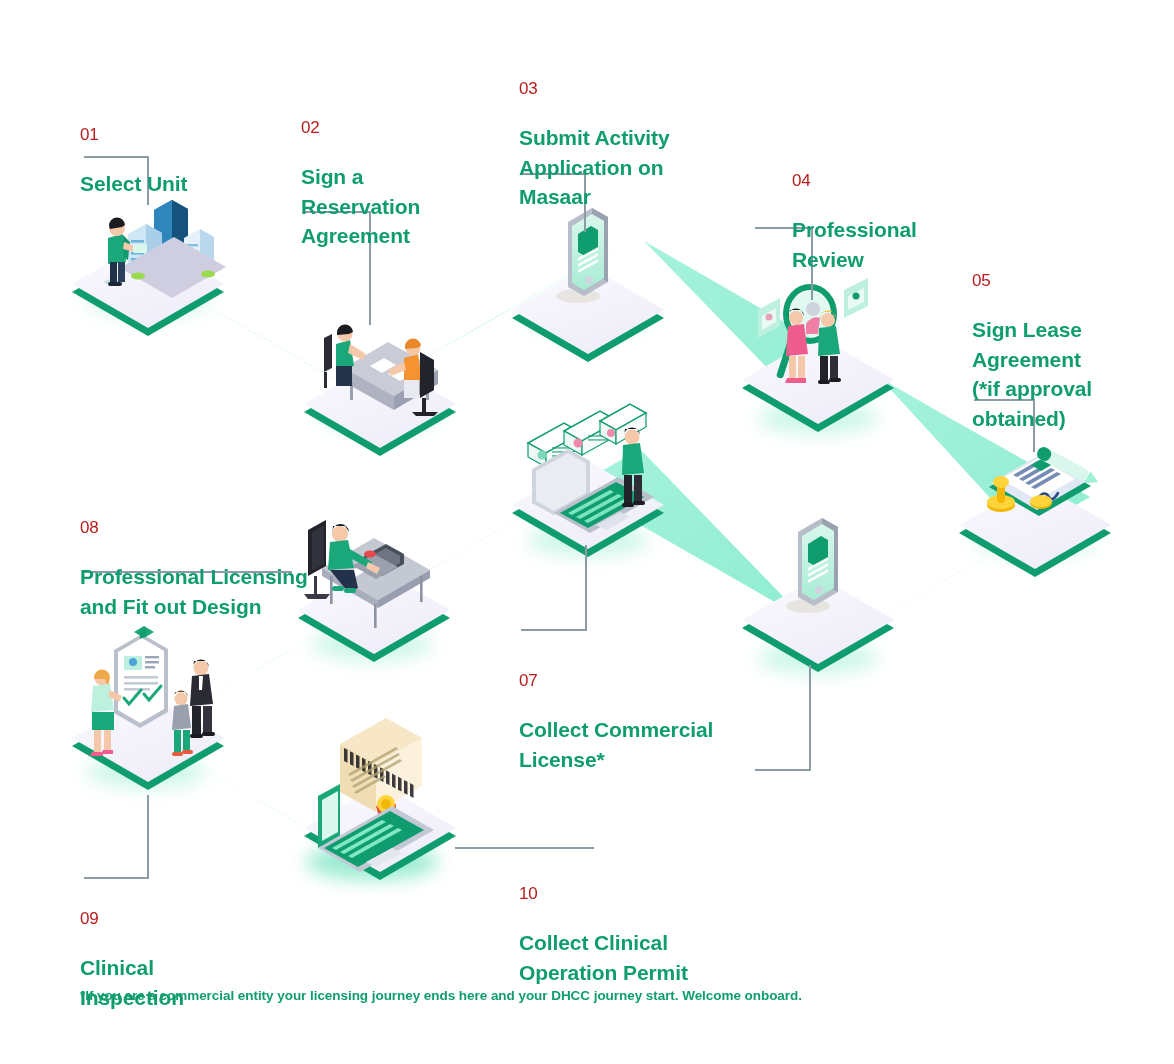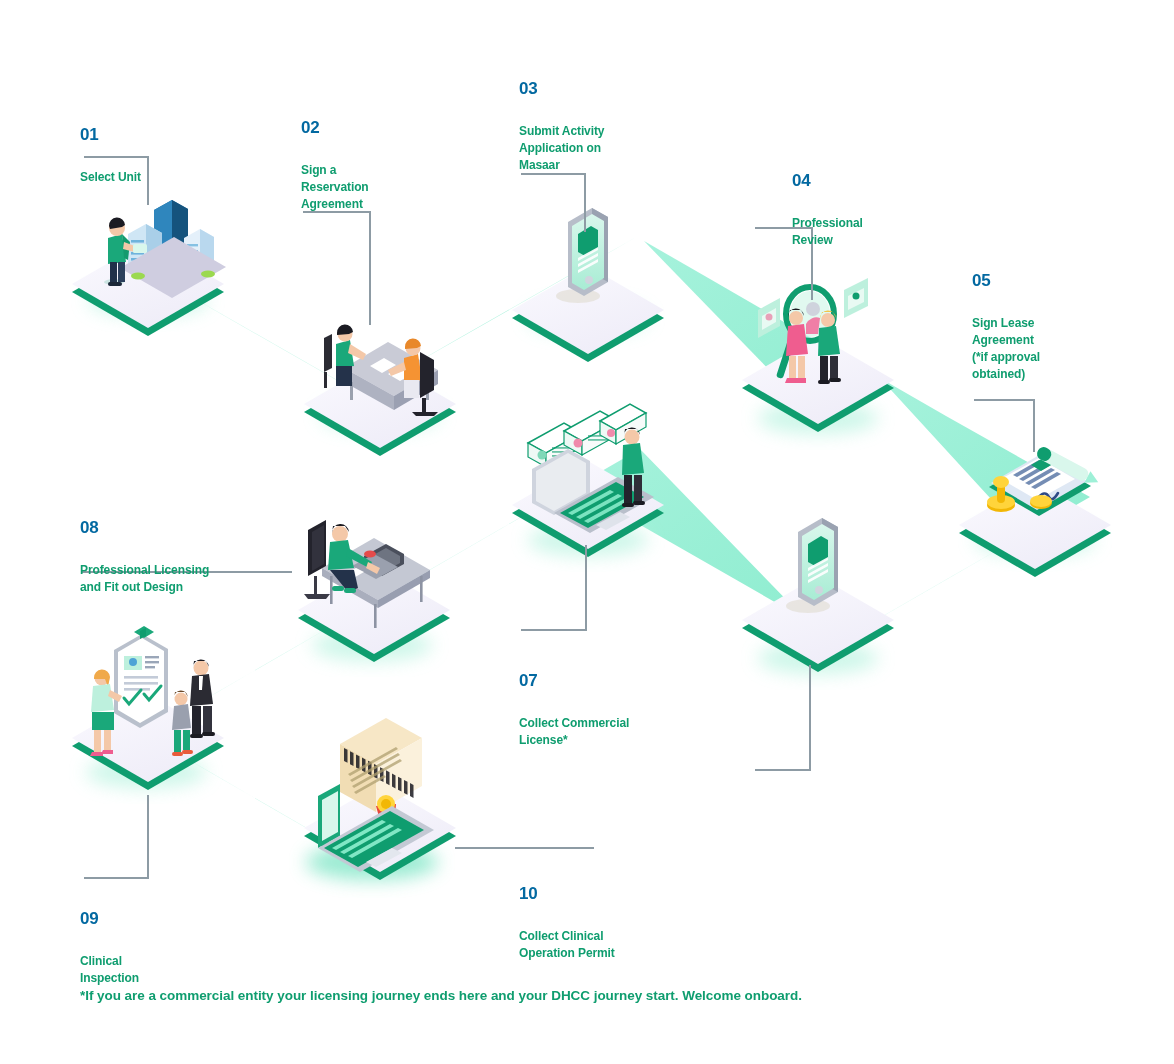--- a/index.html
+++ b/index.html
@@ -26,27 +26,27 @@
     position: absolute;
     color: #0f9d6f;
     font-weight: bold;
     line-height: 1.32;
     letter-spacing: -0.1px;
     white-space: pre-line;
   }
   .step-num {
     display: block;
     font-size: 17px;
-    font-weight: bold;
-    color: #0369a1;
+    font-weight: normal;
+    color: #b91c1c;
     line-height: 1.45;
   }
   .step-title {
     display: block;
-    font-size: 12px;
+    font-size: 21px;
     font-weight: bold;
     color: #0f9d6f;
     line-height: 1.42;
     white-space: pre-line;
   }
   .footnote {
     position: absolute;
     left: 80px;
     top: 988px;
     font-size: 13.5px;

